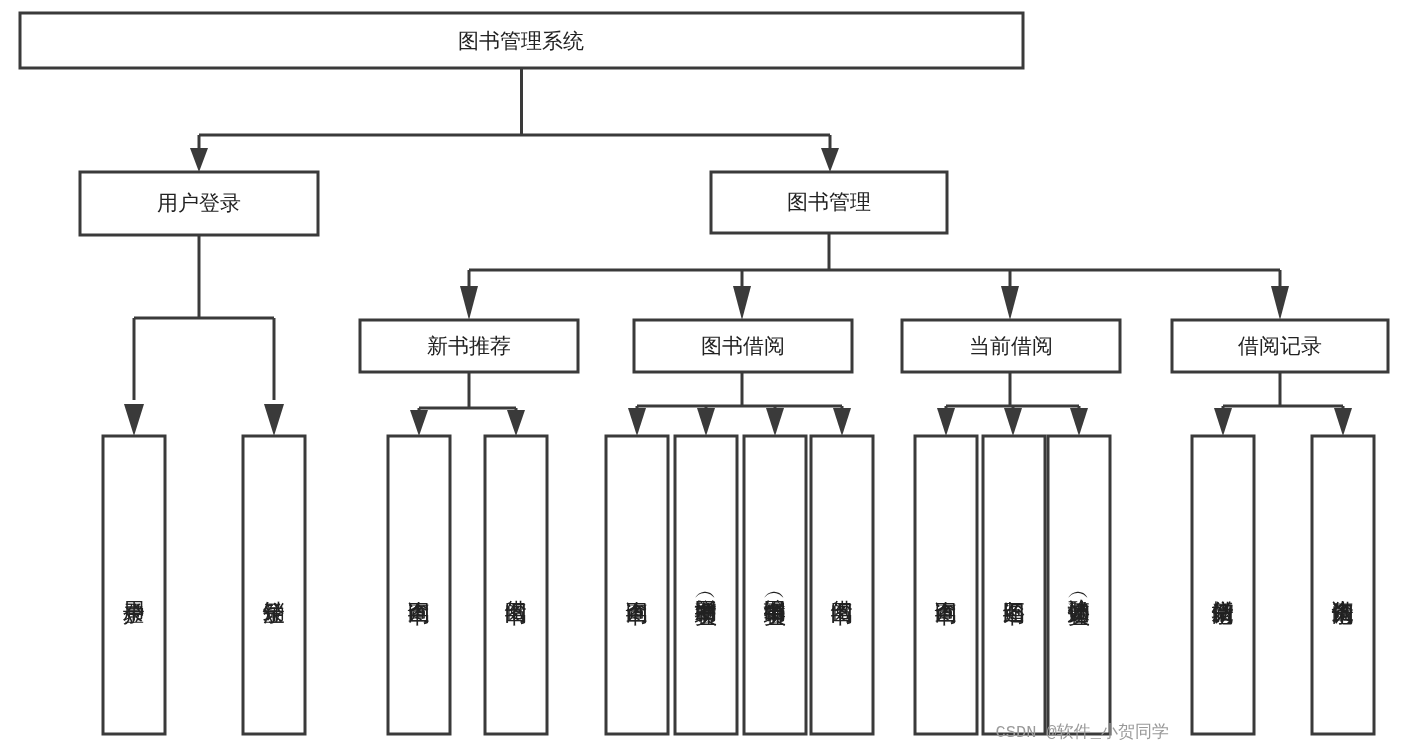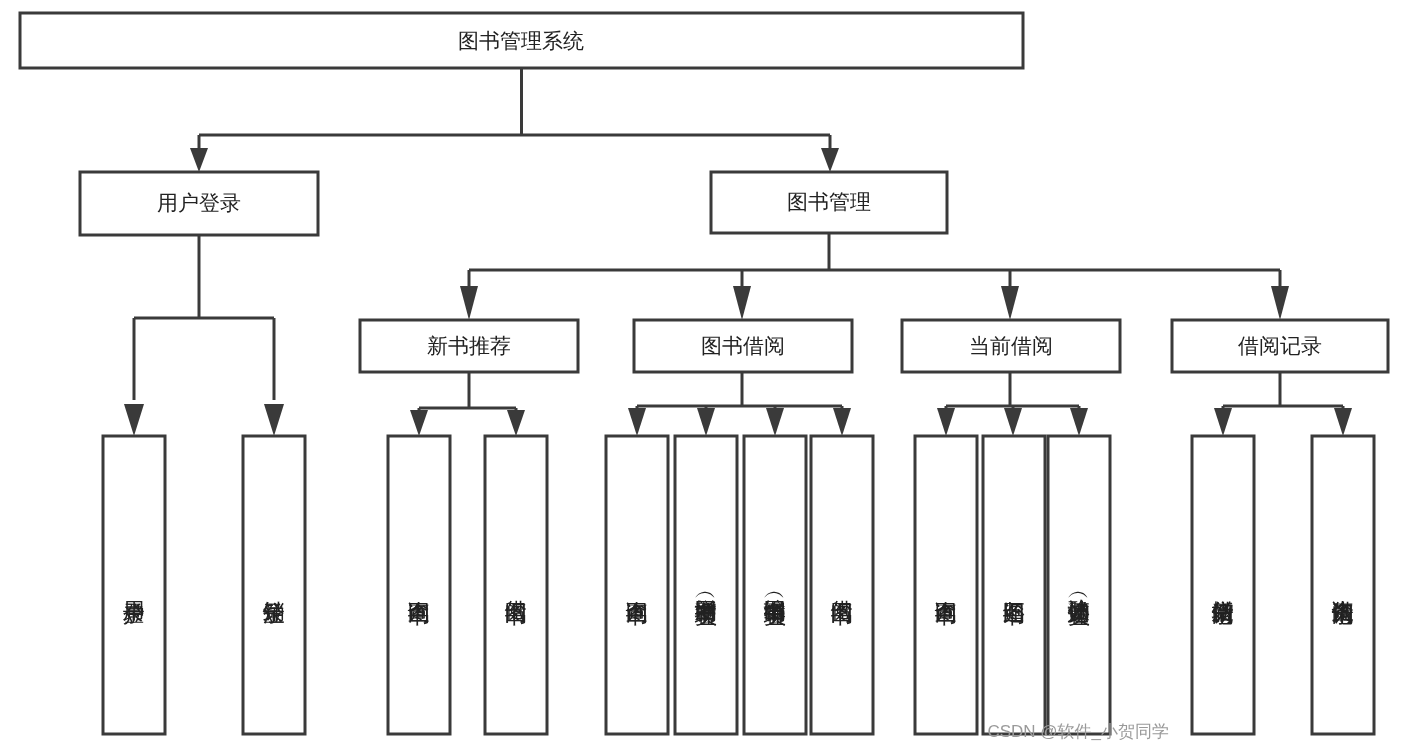--- a/index.html
+++ b/index.html
@@ -60,21 +60,21 @@
     white-space: nowrap;
     display: flex;
     align-items: center;
     justify-content: center;
     pointer-events: none;
   }
   .watermark {
     position: absolute;
     right: 8px;
     bottom: 4px;
-    font-family: Liberation Sans, sans-serif;
+    font-family: Liberation Mono, monospace;
     font-size: 17px;
     color: #9a9a9a;
     white-space: nowrap;
   }
 </style>
 </head>
 <body>
 
 <div id="diagram-root">
 

